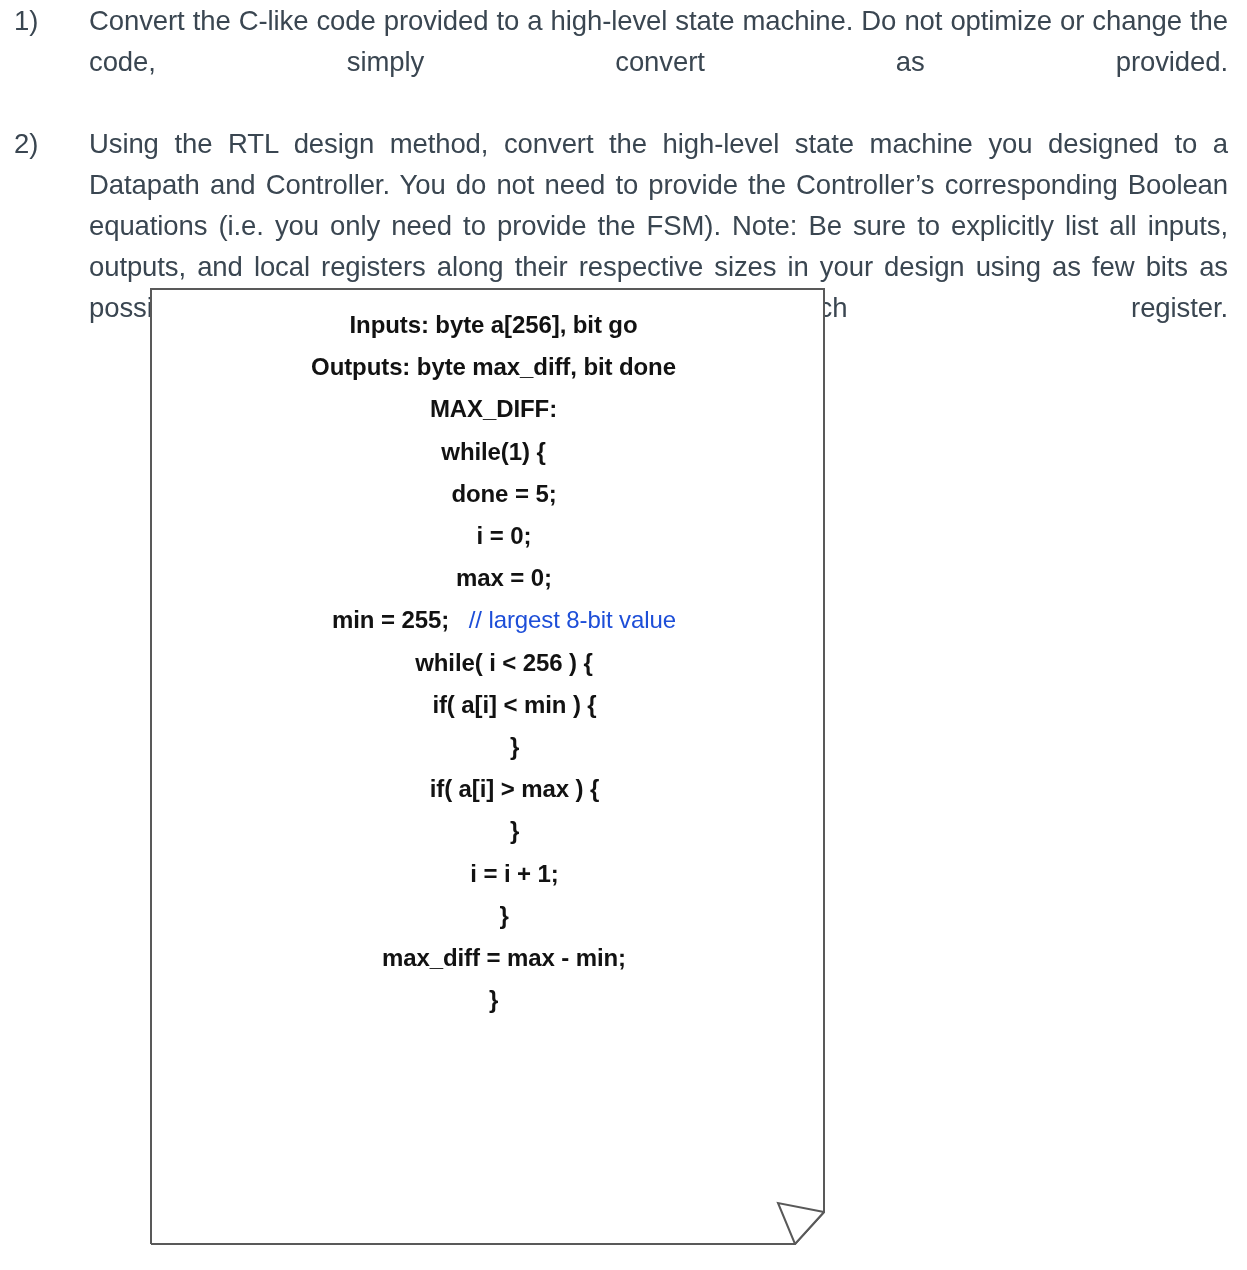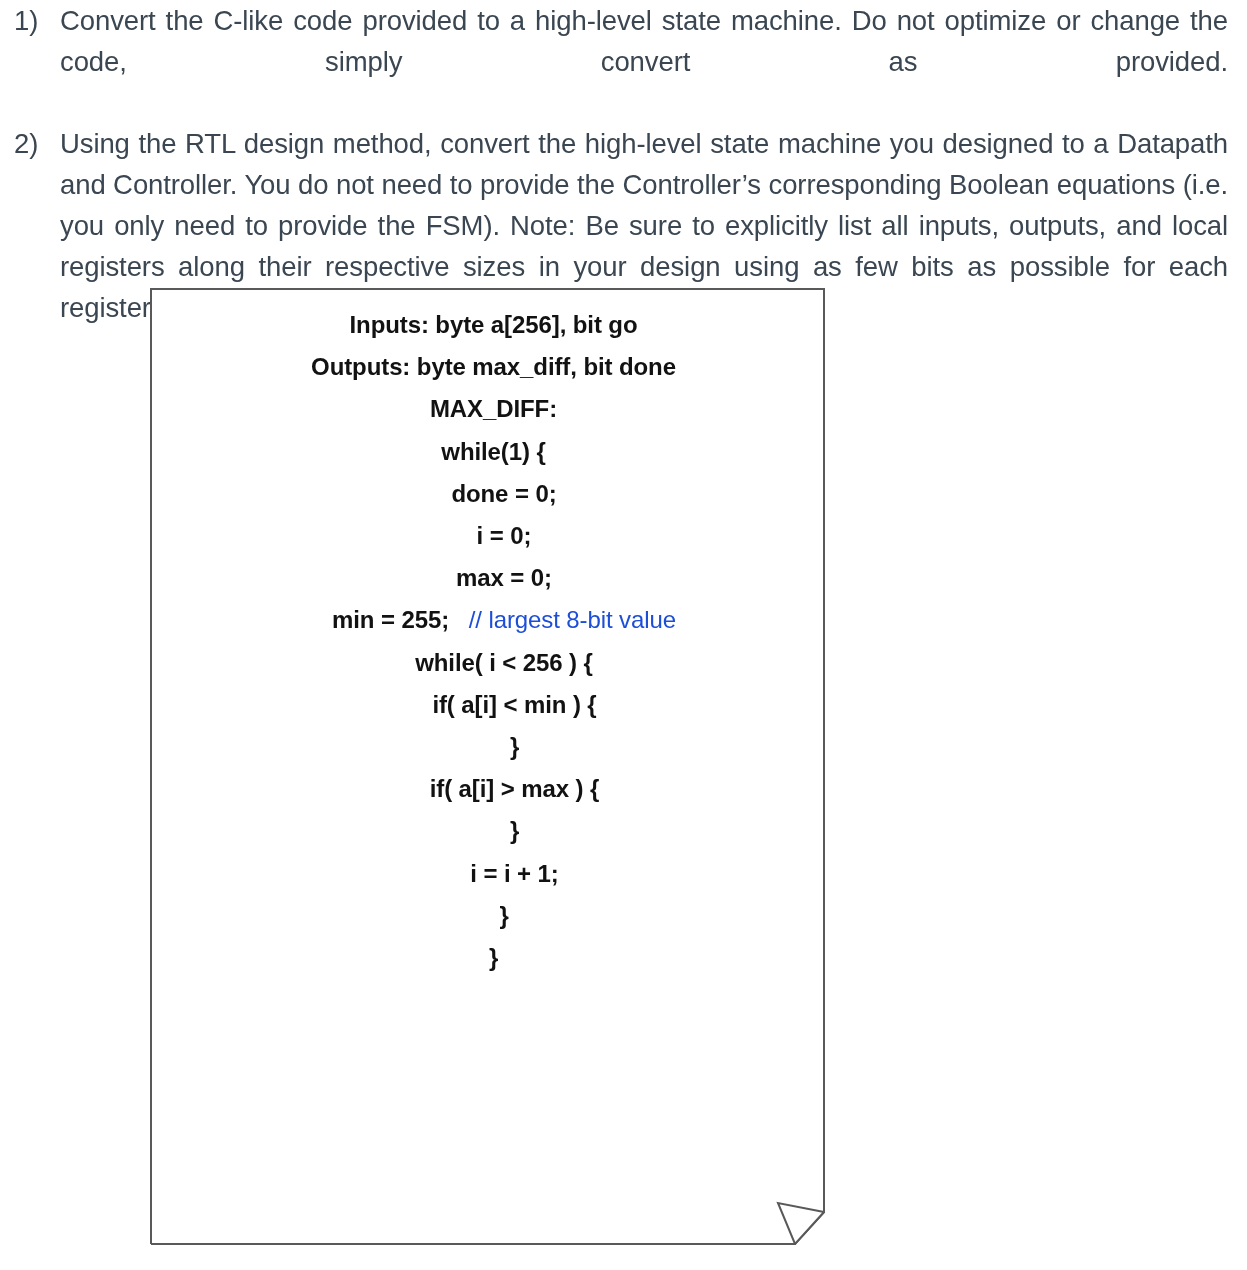--- a/index.html
+++ b/index.html
@@ -38,20 +38,21 @@
     position: absolute;
     left: 14px;
     top: 0;
     color: #3a4651;
     font-size: 27.5px;
     line-height: 41px;
     white-space: nowrap;
   }
   .q-item .q-text {
     display: block;
+    margin-left: 29px;
   }
   #q1 { top: 0; }
   #q1 .q-text::after {
     content: "";
     display: inline-block;
     width: 100%;
   }
   #q2 .q-text::after {
     content: "";
     display: inline-block;
@@ -121,26 +122,27 @@
     <path d="M 1 956 L 1 1 L 674 1 L 674 924 L 645 956 L 1 956" fill="#ffffff" stroke="#595959" stroke-width="2" stroke-linejoin="miter"></path>
 
     <path d="M 674 924 L 628 915 L 645 956 Z" fill="#ffffff" stroke="#595959" stroke-width="2" stroke-linejoin="miter"></path>
   </svg>
 
   <div id="code-lines">
       <div class="code-line ind0"><span>Inputs: byte a[256], bit go</span></div>
       <div class="code-line ind0"><span>Outputs: byte max_diff, bit done</span></div>
       <div class="code-line ind0"><span>MAX_DIFF:</span></div>
       <div class="code-line ind0"><span>while(1) {</span></div>
-      <div class="code-line ind1"><span>done = 0;</span></div>
+      <div class="code-line ind1"><span>done = 5;</span></div>
       <div class="code-line ind1"><span>i = 0;</span></div>
       <div class="code-line ind1"><span>max = 0;</span></div>
       <div class="code-line ind1"><span>min = 255;</span><span class="cmt">   // largest 8-bit value</span></div>
       <div class="code-line ind1"><span>while( i &lt; 256 ) {</span></div>
       <div class="code-line ind2"><span>if( a[i] &lt; min ) {</span></div>
       <div class="code-line ind2"><span>}</span></div>
       <div class="code-line ind2"><span>if( a[i] &gt; max ) {</span></div>
       <div class="code-line ind2"><span>}</span></div>
       <div class="code-line ind2"><span>i = i + 1;</span></div>
       <div class="code-line ind1"><span>}</span></div>
+      <div class="code-line ind1"><span>max_diff = max - min;</span></div>
       <div class="code-line ind0"><span>}</span></div>
     </div>
 </div>
 
 </body></html>

